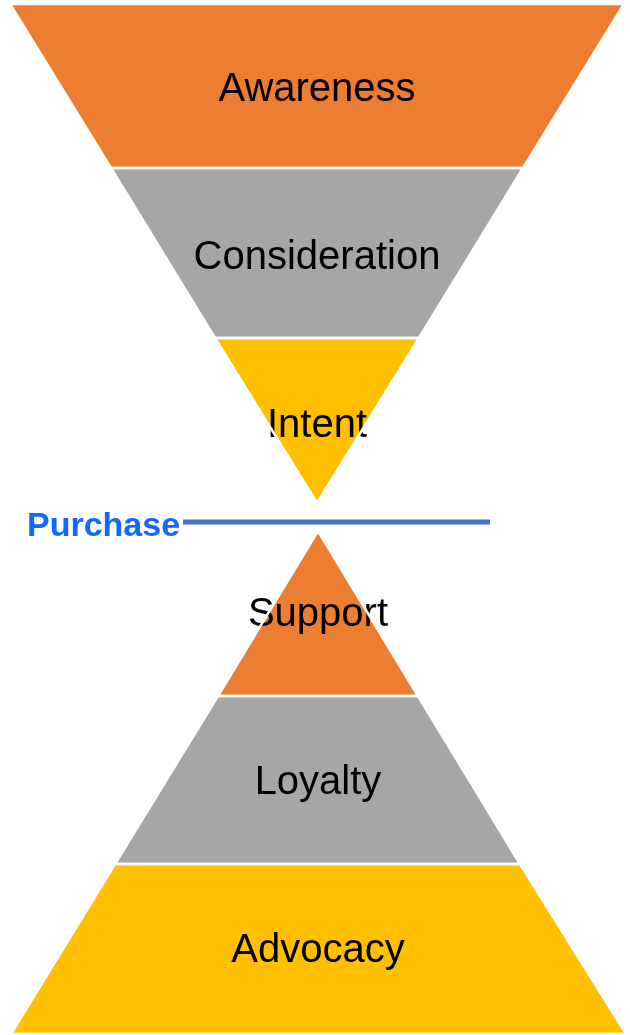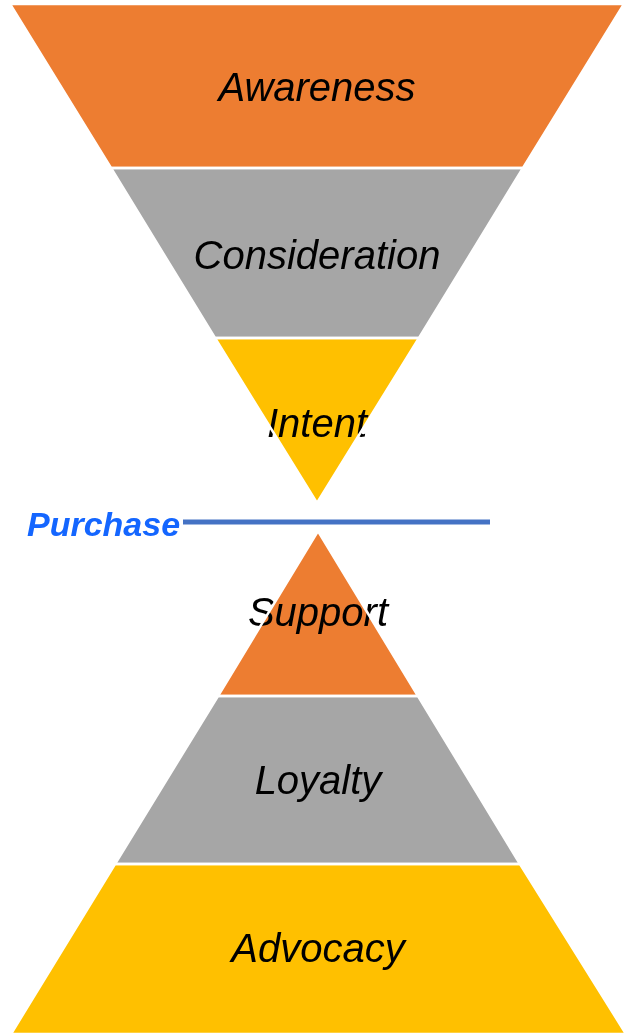--- a/index.html
+++ b/index.html
@@ -8,21 +8,20 @@
     width: 630px;
     height: 1035px;
     background: #ffffff;
     overflow: hidden;
     font-family: "Liberation Sans", sans-serif;
   }
   .canvas {
     position: relative;
     width: 630px;
     height: 1035px;
-    font-style: italic;
   }
   svg.funnel {
     display: block;
     width: 630px;
     height: 1035px;
   }
   text.stage-label {
     font-family: "Liberation Sans", sans-serif;
     font-size: 40px;
     font-weight: 400;

